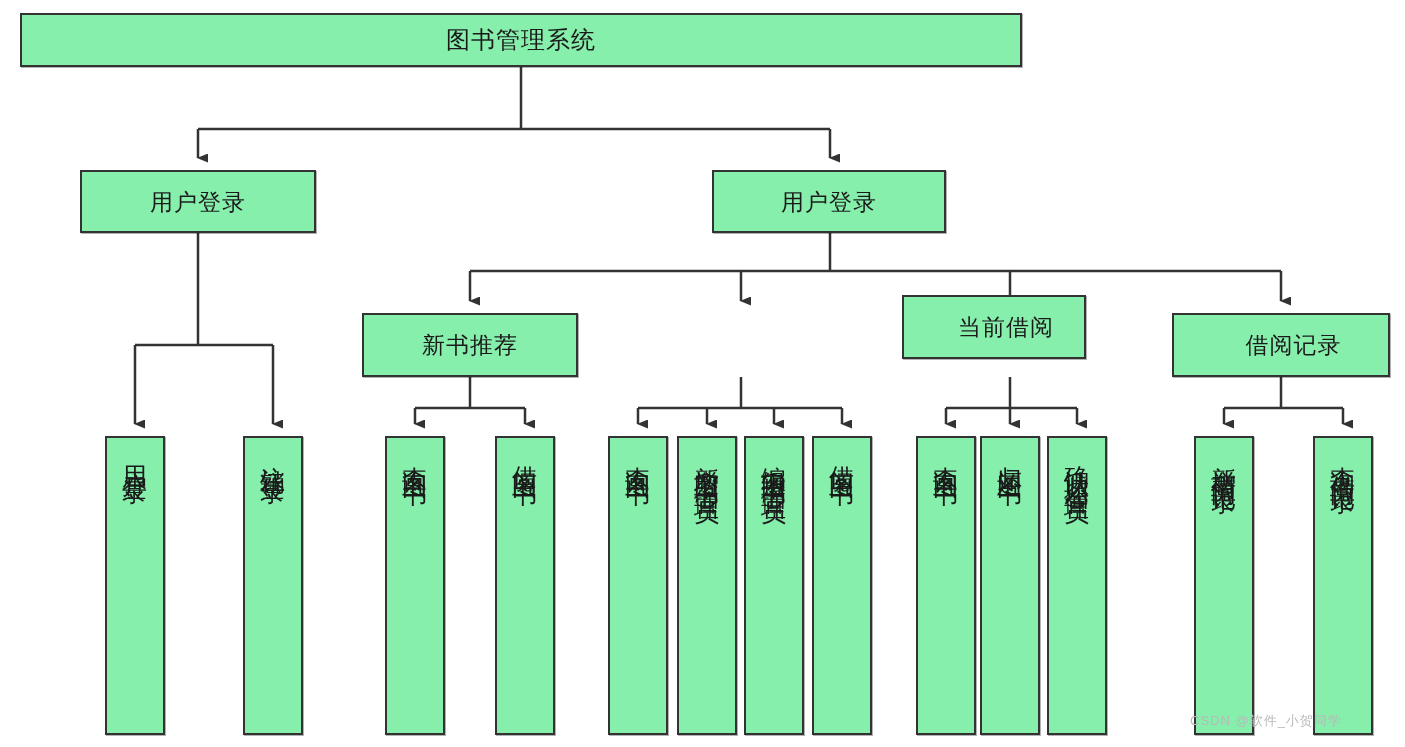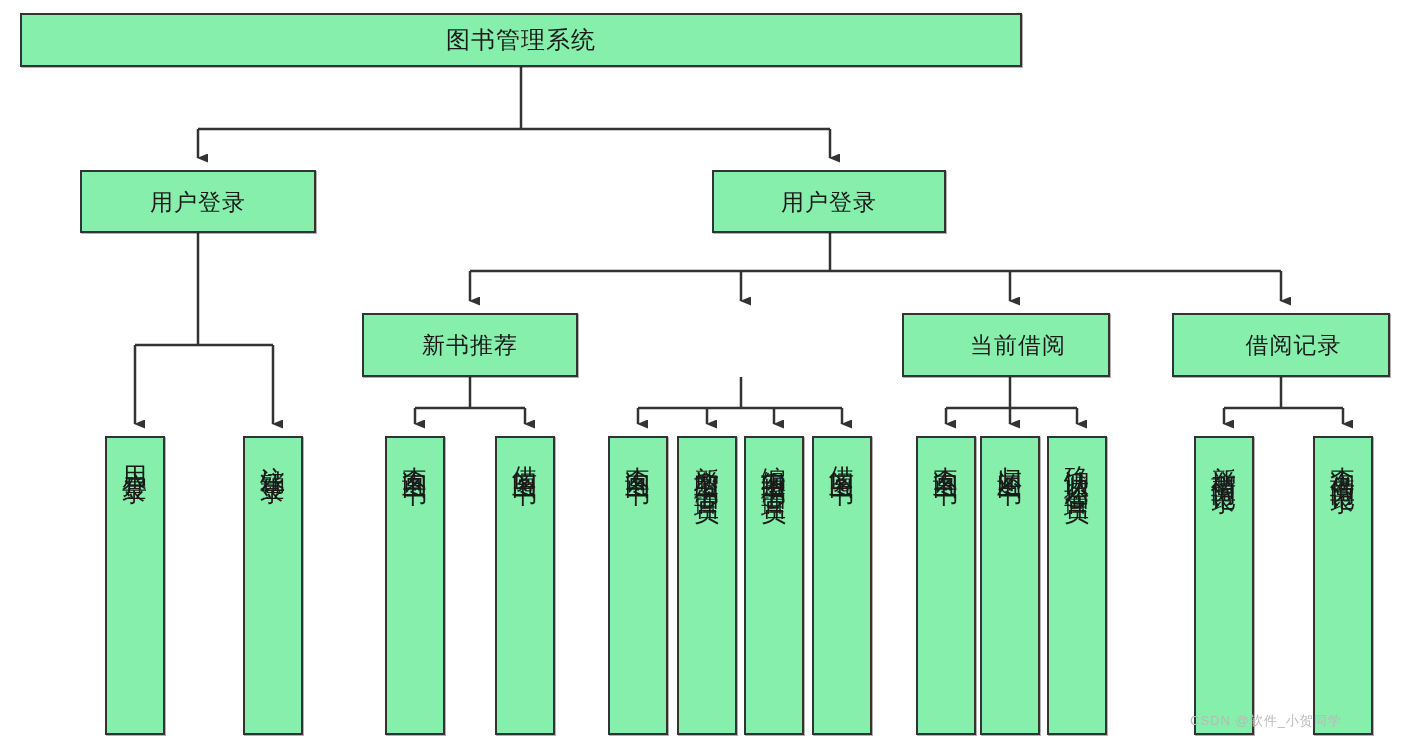--- a/index.html
+++ b/index.html
@@ -122,21 +122,21 @@
   <div class="node horizontal" style="left:80px;top:170px;width:236px;height:63px;">
     <span class="label">用户登录</span>
   </div>
   <div class="node horizontal" style="left:712px;top:170px;width:234px;height:63px;">
     <span class="label">用户登录</span>
   </div>
 
   <div class="node horizontal" style="left:362px;top:313px;width:216px;height:64px;">
     <span class="label">新书推荐</span>
   </div>
-  <div class="node horizontal" style="left:902px;top:313px;width:208px;height:64px;padding-left:24px;">
+  <div class="node horizontal" style="left:902px;top:295px;width:184px;height:64px;padding-left:24px;">
     <span class="label">当前借阅</span>
   </div>
   <div class="node horizontal" style="left:1172px;top:313px;width:218px;height:64px;padding-left:25px;">
     <span class="label">借阅记录</span>
   </div>
 
   <div class="node vertical" style="left:105px;top:436px;width:60px;height:299px;">
     <span class="label">用户登录</span>
   </div>
   <div class="node vertical" style="left:243px;top:436px;width:60px;height:299px;">

